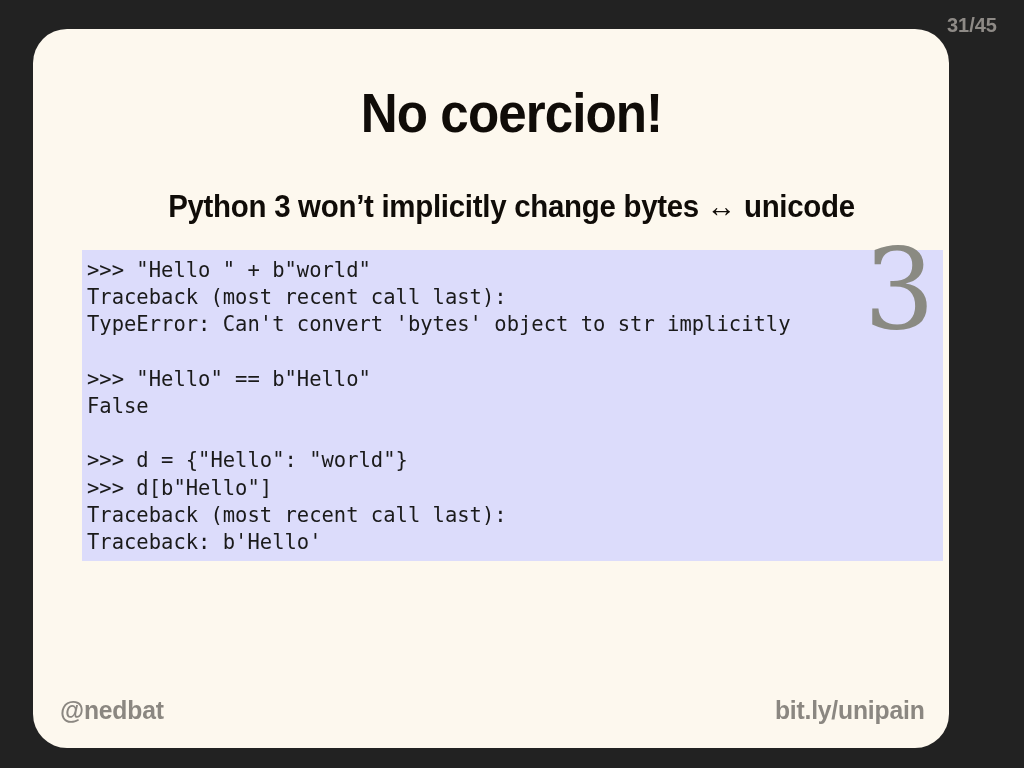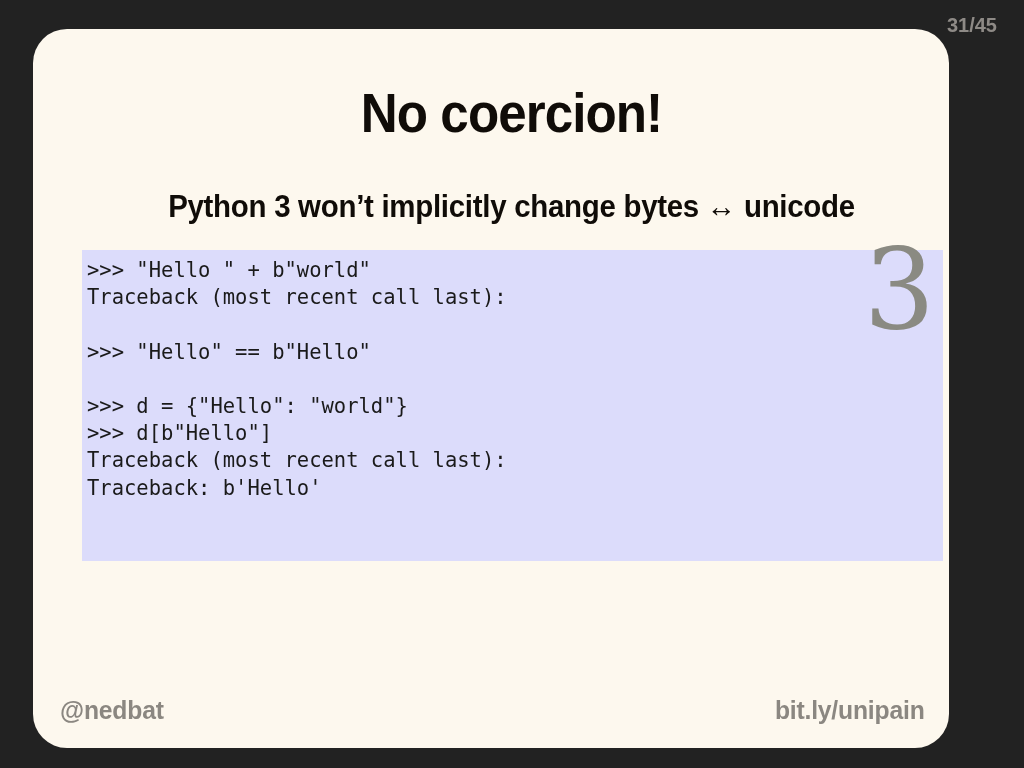--- a/index.html
+++ b/index.html
@@ -152,22 +152,24 @@
 
     <div class="slide-subtitle">Python 3 won’t implicitly change bytes ↔ unicode</div>
 
     <div class="code-wrap">
 
       <div class="step-number">3</div>
 
       <div class="code-block">
         <div class="code-line">&gt;&gt;&gt; "Hello " + b"world"</div>
         <div class="code-line">Traceback (most recent call last):</div>
+        <div class="code-line">TypeError: Can't convert 'bytes' object to str implicitly</div>
         <div class="code-line blank"></div>
         <div class="code-line">&gt;&gt;&gt; "Hello" == b"Hello"</div>
+        <div class="code-line">False</div>
         <div class="code-line blank"></div>
         <div class="code-line">&gt;&gt;&gt; d = {"Hello": "world"}</div>
         <div class="code-line">&gt;&gt;&gt; d[b"Hello"]</div>
         <div class="code-line">Traceback (most recent call last):</div>
         <div class="code-line">Traceback: b'Hello'</div>
       </div>
 
     </div>
 
     <div class="footer-left">@nedbat</div>

